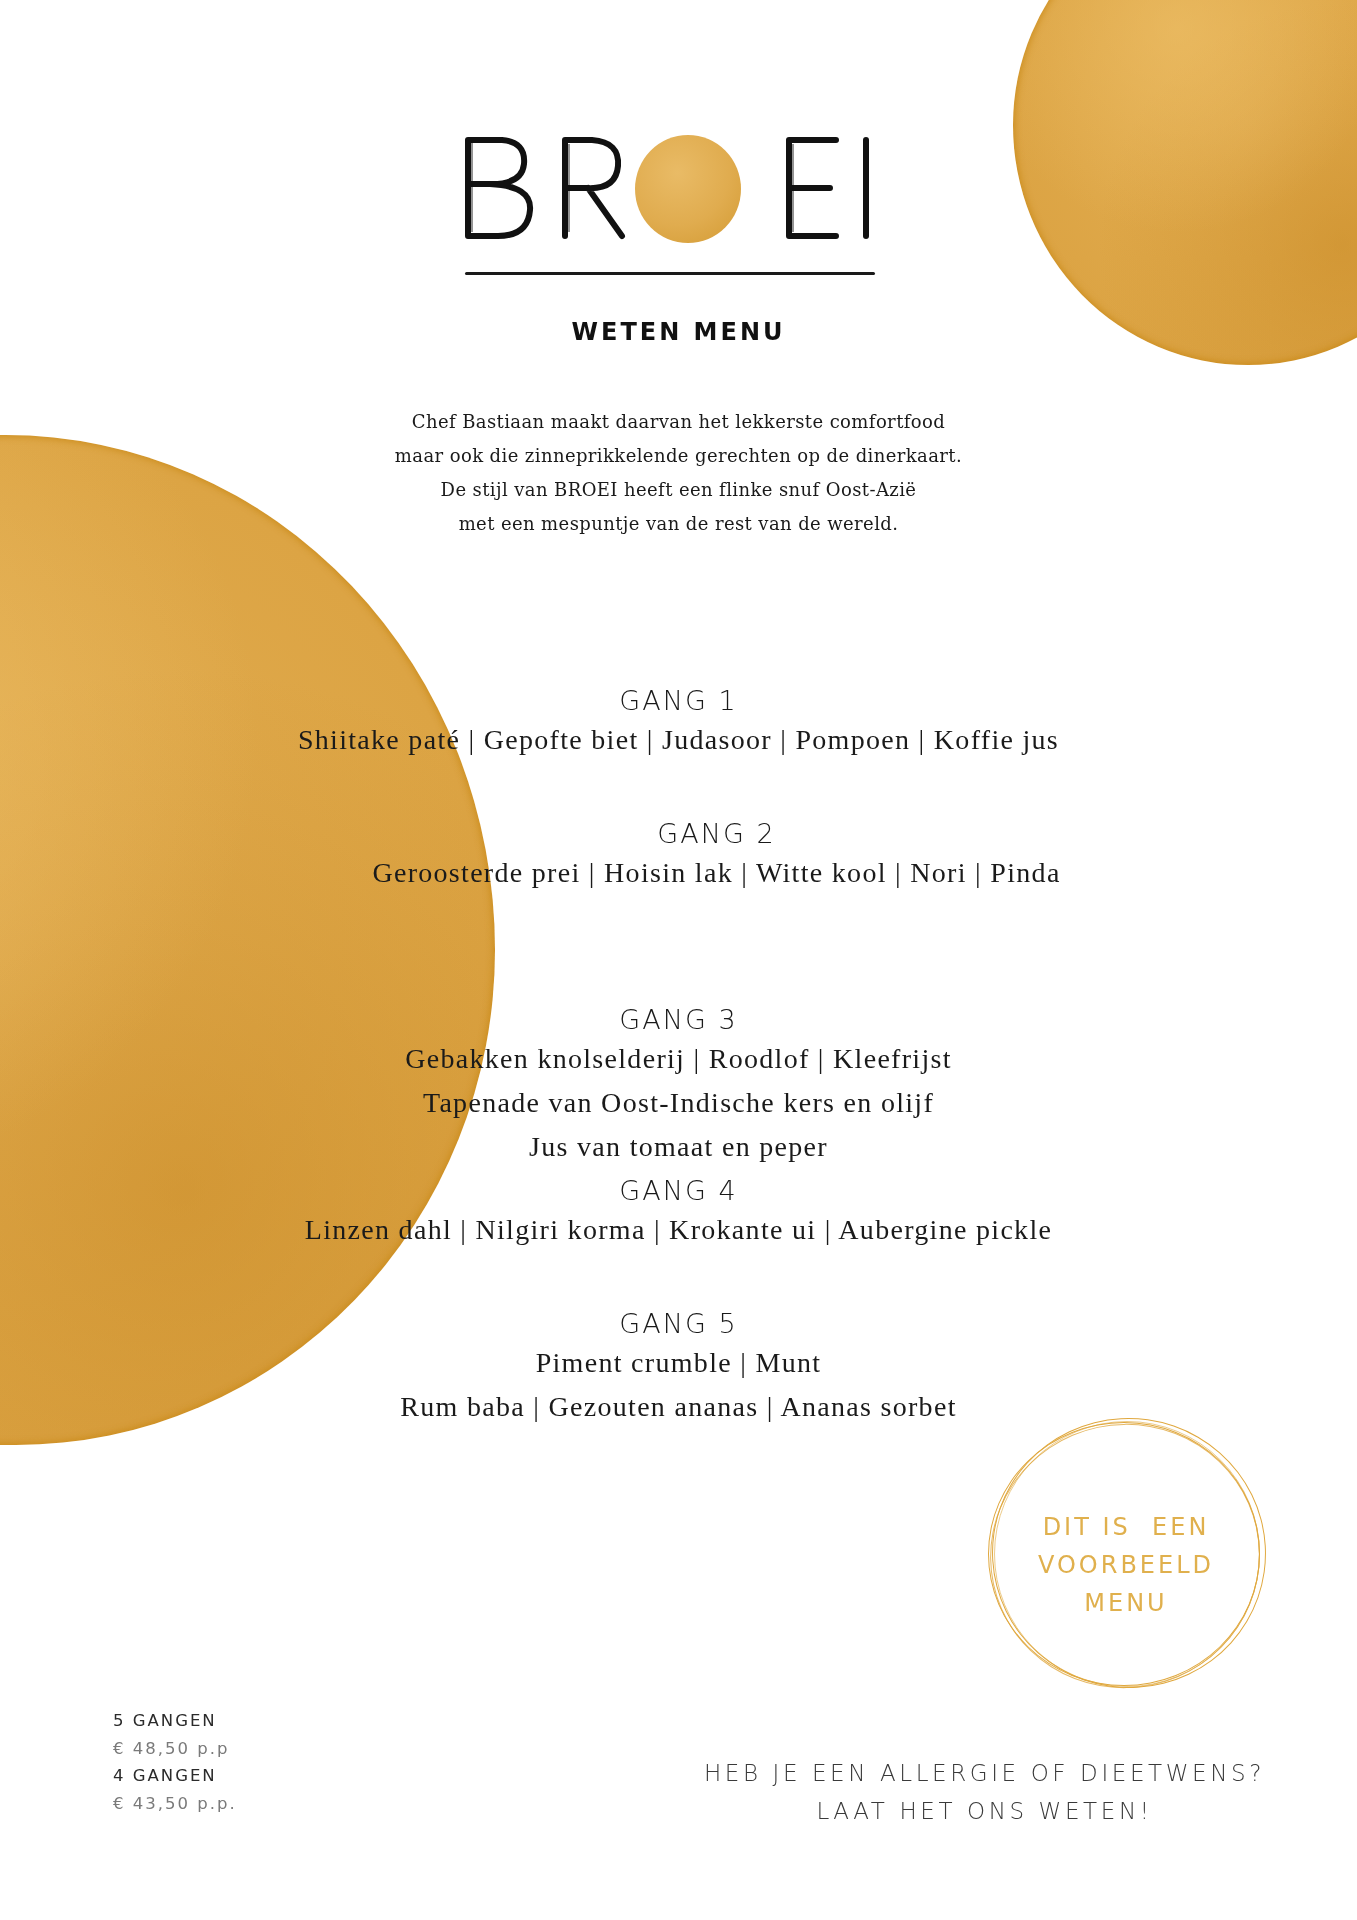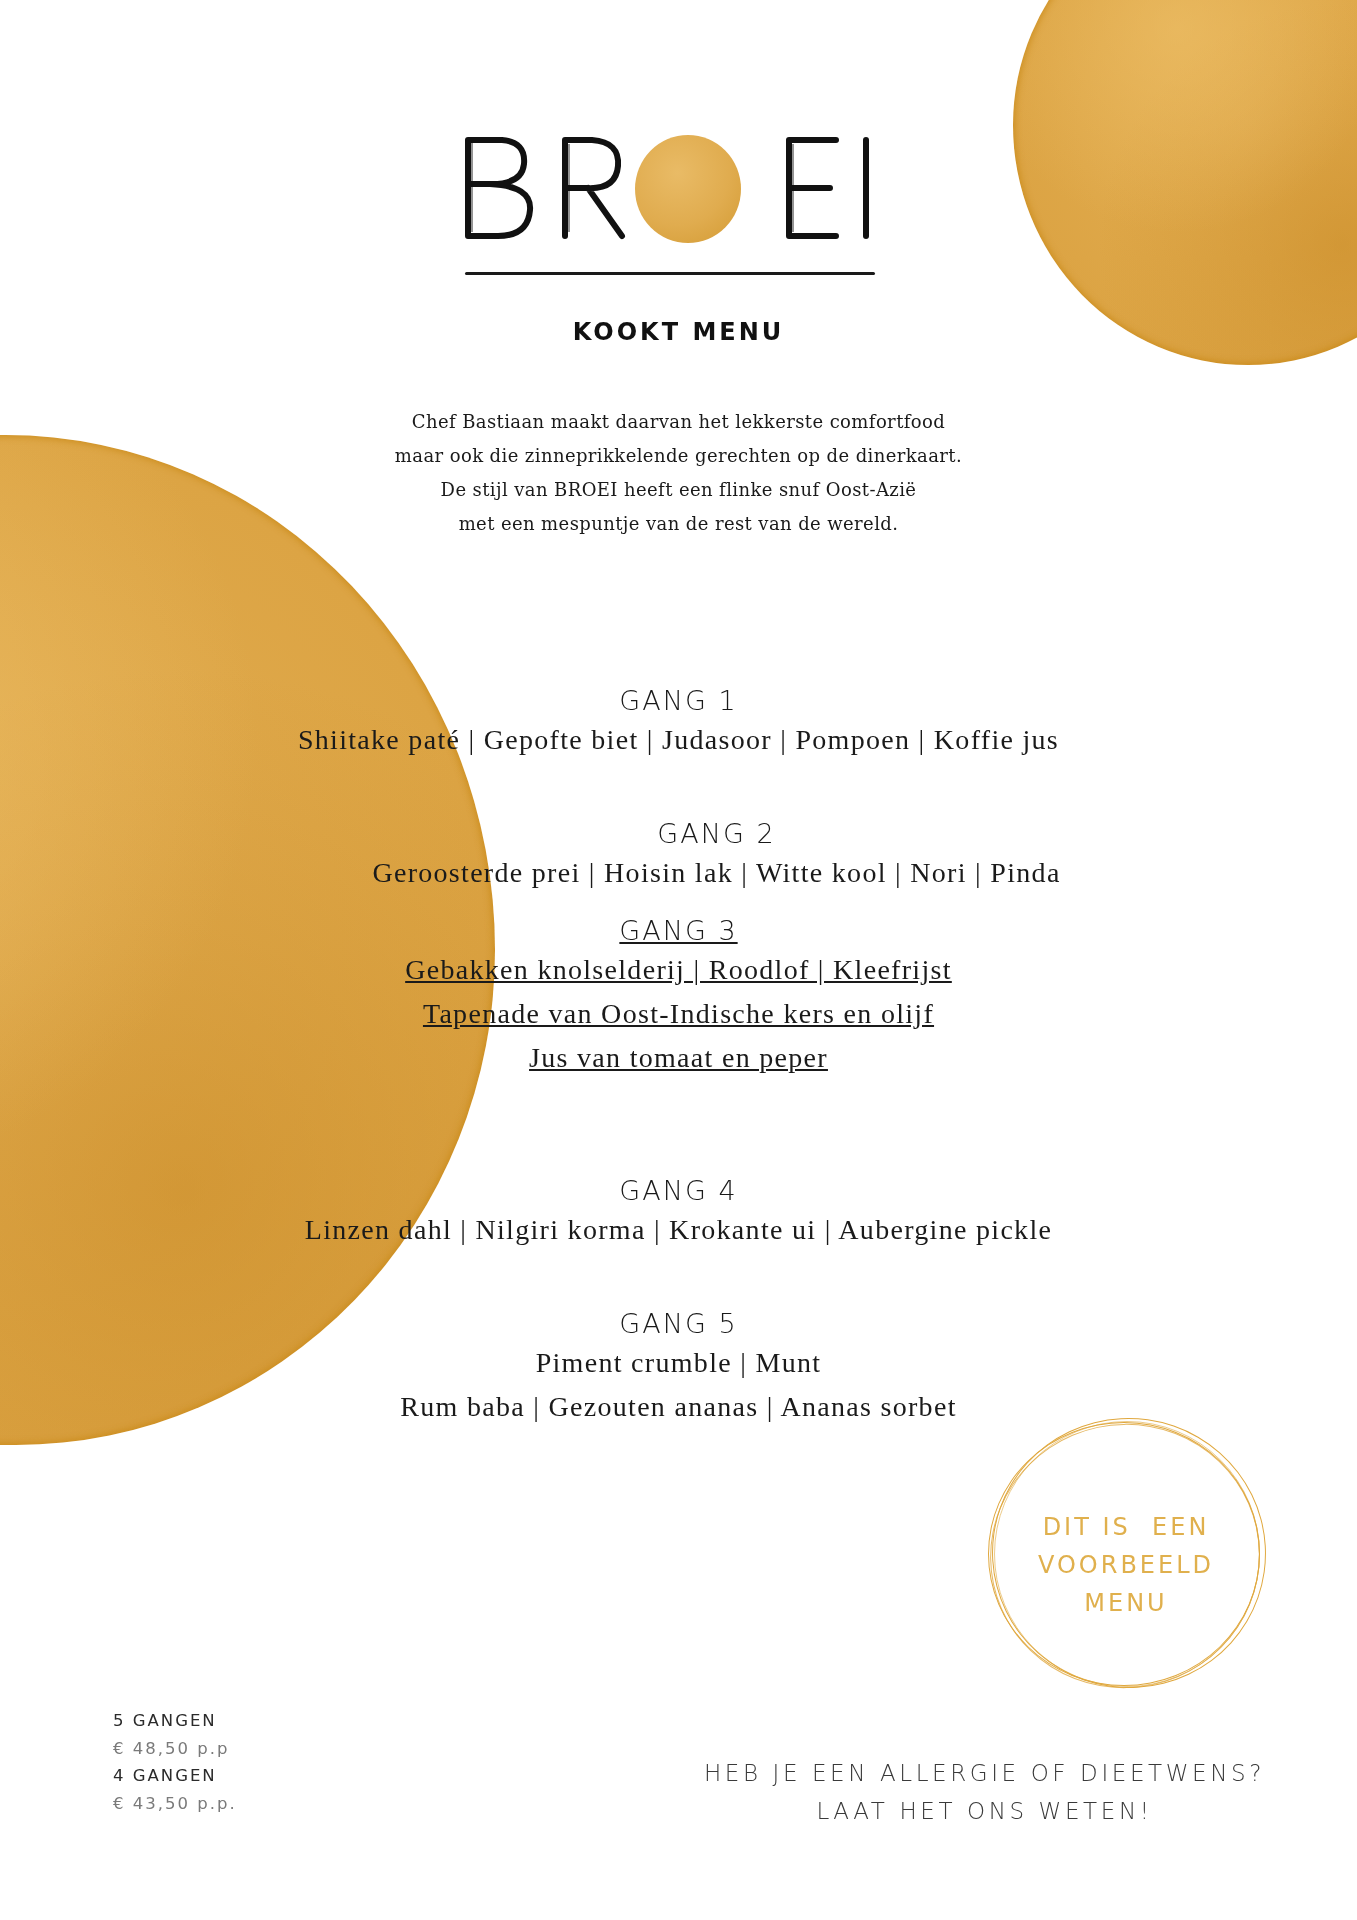--- a/index.html
+++ b/index.html
@@ -207,39 +207,39 @@
     <g fill="none" stroke="#111" stroke-width="1.5" opacity="0.6">
       <path d="M10 10 L10 100"></path>
       <path d="M107 12 L107 100"></path>
       <path d="M331 12 L331 100"></path>
     </g>
   </svg>
   <div class="logo-egg"></div>
 </div>
 <div class="logo-rule"></div>
 
-<div class="chefs-menu">KOOKT MENU</div>
+<div class="chefs-menu">WETEN MENU</div>
 
 <div class="intro">
   <div class="intro-serif">Chef Bastiaan maakt daarvan het lekkerste comfortfood</div>
   <div class="intro-serif">maar ook die zinneprikkelende gerechten op de dinerkaart.</div>
   <div class="intro-serif">De stijl van BROEI heeft een flinke snuf Oost-Azië</div>
   <div class="intro-serif">met een mespuntje van de rest van de wereld.</div>
 </div>
 
 <div class="courses">
   <div class="course" style="top:684px;">
     <div class="course-title">GANG 1</div>
     <div class="course-line">Shiitake paté | Gepofte biet | Judasoor | Pompoen | Koffie jus</div>
   </div>
   <div class="course" style="top:817px;padding-left:38px;">
     <div class="course-title">GANG 2</div>
     <div class="course-line">Geroosterde prei | Hoisin lak | Witte kool | Nori | Pinda</div>
   </div>
-  <div class="course" style="top:914px;text-decoration:underline;">
+  <div class="course" style="top:1003px;">
     <div class="course-title">GANG 3</div>
     <div class="course-line">Gebakken knolselderij | Roodlof | Kleefrijst</div>
     <div class="course-line">Tapenade van Oost-Indische kers en olijf</div>
     <div class="course-line">Jus van tomaat en peper</div>
   </div>
   <div class="course" style="top:1174px;">
     <div class="course-title">GANG 4</div>
     <div class="course-line">Linzen dahl | Nilgiri korma | Krokante ui | Aubergine pickle</div>
   </div>
   <div class="course" style="top:1307px;">

